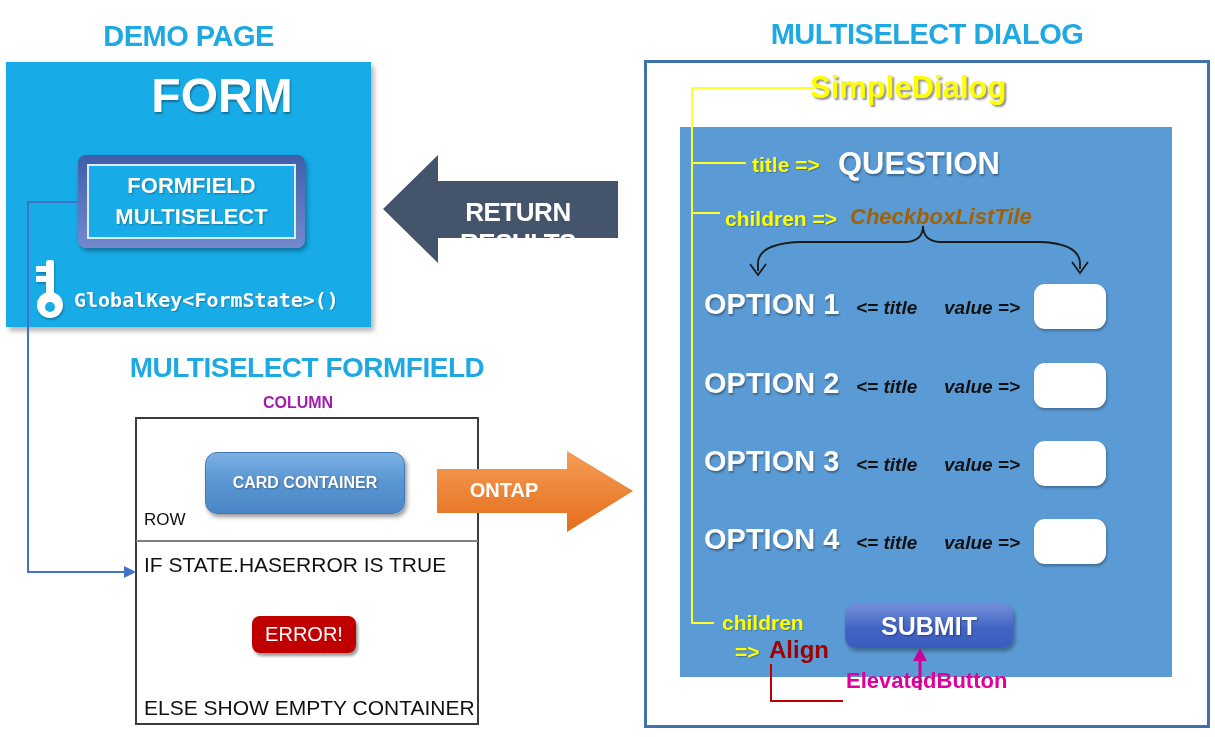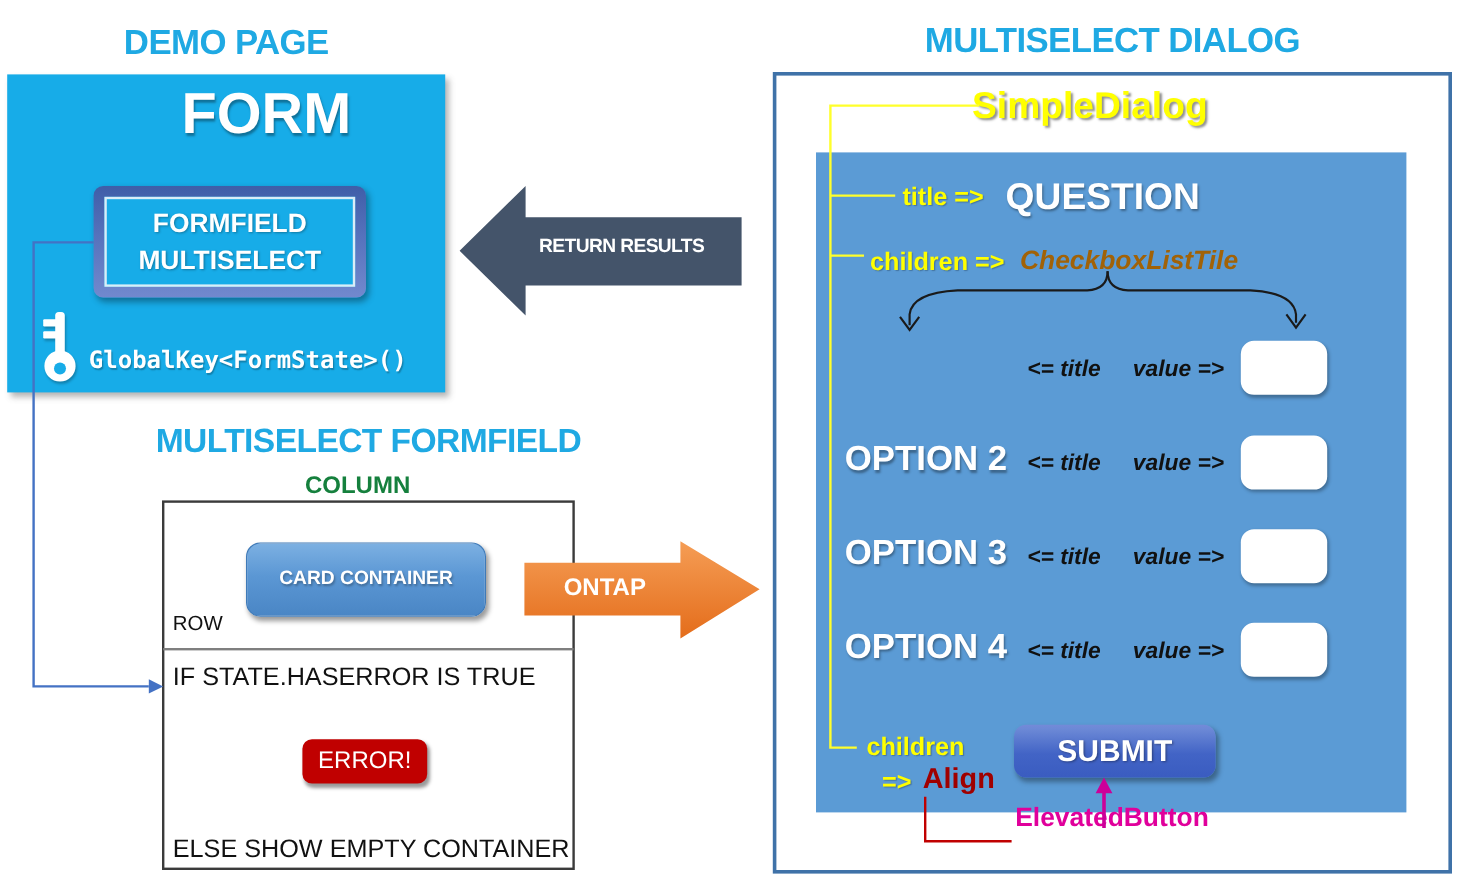--- a/index.html
+++ b/index.html
@@ -22,26 +22,26 @@
     box-shadow:2px 3px 5px rgba(0,0,0,0.35);cursor:pointer;}
   .ms-btn-inner{width:100%;height:100%;box-sizing:border-box;background:#17ACE8;
     border:2px solid #d9edf8;display:flex;flex-direction:column;justify-content:center;
     align-items:center;color:#fff;font-weight:bold;font-size:22px;line-height:1.4;
     text-shadow:1px 1px 2px rgba(0,0,0,0.3);}
   .globalkey{left:74px;top:288px;color:#fff;font-family:"DejaVu Sans Mono",monospace;
     font-weight:bold;font-size:20px;text-shadow:1px 1px 1px rgba(0,0,0,0.25);}
   .key-svg{left:30px;top:258px;filter:drop-shadow(1px 2px 1px rgba(0,0,0,0.25));}
 
   
-  .return-label{left:427px;top:197px;width:182px;color:#fff;font-weight:bold;font-size:16px;letter-spacing:-0.5px;}
+  .return-label{left:427px;top:197px;width:182px;color:#fff;font-weight:bold;font-size:26px;letter-spacing:-0.5px;}
   .ontap-label{left:440px;top:479px;width:128px;color:#fff;font-weight:bold;font-size:20px;}
 
   
   .section-title{left:117px;top:352px;width:380px;font-size:28px;}
-  .column-label{left:218px;top:394px;width:160px;font-size:20px;font-weight:bold;color:#15803d;}
+  .column-label{left:218px;top:394px;width:160px;font-size:16px;font-weight:bold;color:#a21caf;}
   .column-box{left:135px;top:417px;width:344px;height:308px;box-sizing:border-box;
     border:2px solid #3b3b3b;background:#fff;}
   .card-btn{left:205px;top:452px;width:198px;height:60px;border-radius:12px;
     background:linear-gradient(180deg,#7cb0e2 0%,#5b97d4 45%,#4a86c5 100%);
     border:1px solid #3f7ab8;box-shadow:2px 3px 4px rgba(0,0,0,0.4);
     display:flex;align-items:center;justify-content:center;color:#fff;font-weight:bold;
     font-size:16px;text-shadow:1px 1px 2px rgba(0,0,0,0.3);cursor:pointer;}
   .row-label{left:144px;top:510px;font-size:17px;font-weight:normal;color:#111;}
   .divider{left:136px;top:540px;width:342px;height:2px;background:#7f7f7f;}
   .if-line{left:144px;top:553px;font-size:21px;color:#111;}
@@ -139,20 +139,21 @@
   <div class="abs dialog-box"></div>
   <div class="abs simpledialog">SimpleDialog</div>
   <div class="abs inner-box"></div>
 
   <div class="abs param-yellow" style="left:752px;top:153px;">title =&gt;</div>
   <div class="abs wshadow question">QUESTION</div>
 
   <div class="abs param-yellow" style="left:725px;top:207px;">children =&gt;</div>
   <div class="abs tile-widget">CheckboxListTile</div>
 
+  <div class="abs wshadow option-label" style="top:288px;">OPTION 1</div>
   <div class="abs hint" style="left:856px;top:297px;">&lt;= title</div>
   <div class="abs hint" style="left:944px;top:297px;">value =&gt;</div>
   <div class="abs checkbox" style="top:284px;"></div>
 
   <div class="abs wshadow option-label" style="top:367px;">OPTION 2</div>
   <div class="abs hint" style="left:856px;top:376px;">&lt;= title</div>
   <div class="abs hint" style="left:944px;top:376px;">value =&gt;</div>
   <div class="abs checkbox" style="top:363px;"></div>
 
   <div class="abs wshadow option-label" style="top:445px;">OPTION 3</div>

